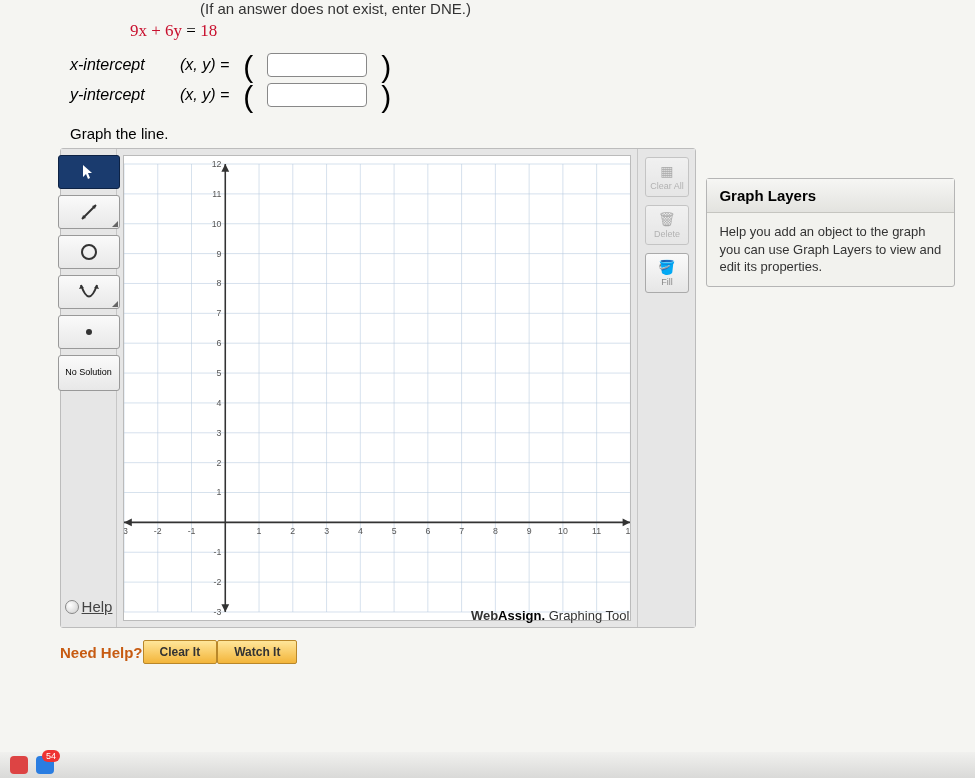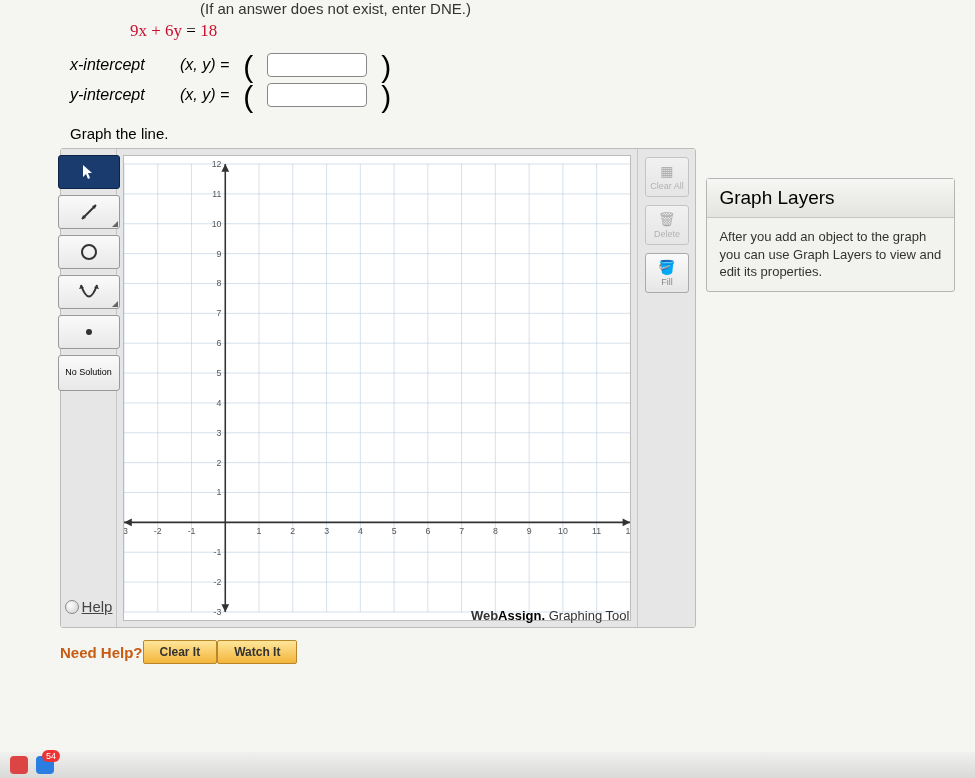--- a/index.html
+++ b/index.html
@@ -162,21 +162,21 @@
   .layers-panel{
     border:1px solid #b5b5b5;
     border-radius:3px;
     background:#f2f2ee;
     width:250px;
     margin-top:30px;
     font-family:Arial,sans-serif;
   }
   .layers-panel .hd{
     background:linear-gradient(#f6f6f4,#e3e3df);
-    padding:8px 12px;font-weight:normal;font-size:19px;
+    padding:8px 12px;font-weight:bold;font-size:15px;
     border-bottom:1px solid #c5c5c0;
   }
   .layers-panel .bd{
     padding:10px 12px;font-size:13px;color:#333;line-height:1.35;
   }
 
   
   .need-help{
     margin-top:12px;
     display:flex;align-items:center;gap:0;
@@ -374,21 +374,21 @@
         </div>
       </div>
 
       <div class="footer-brand">
         <span class="wa"><span>Web</span><b>Assign.</b></span><span> Graphing Tool</span>
       </div>
     </div>
 
     <div class="layers-panel">
       <div class="hd">Graph Layers</div>
-      <div class="bd">After you add an object to the graph you can use Graph Layers to view and edit its properties.</div>
+      <div class="bd">Help you add an object to the graph you can use Graph Layers to view and edit its properties.</div>
     </div>
   </div>
 
   <div class="need-help">
     <span class="nh-label">Need Help?</span>
     <span class="help-tab">Clear It</span>
     <span class="help-tab">Watch It</span>
   </div>
 
 </div>

